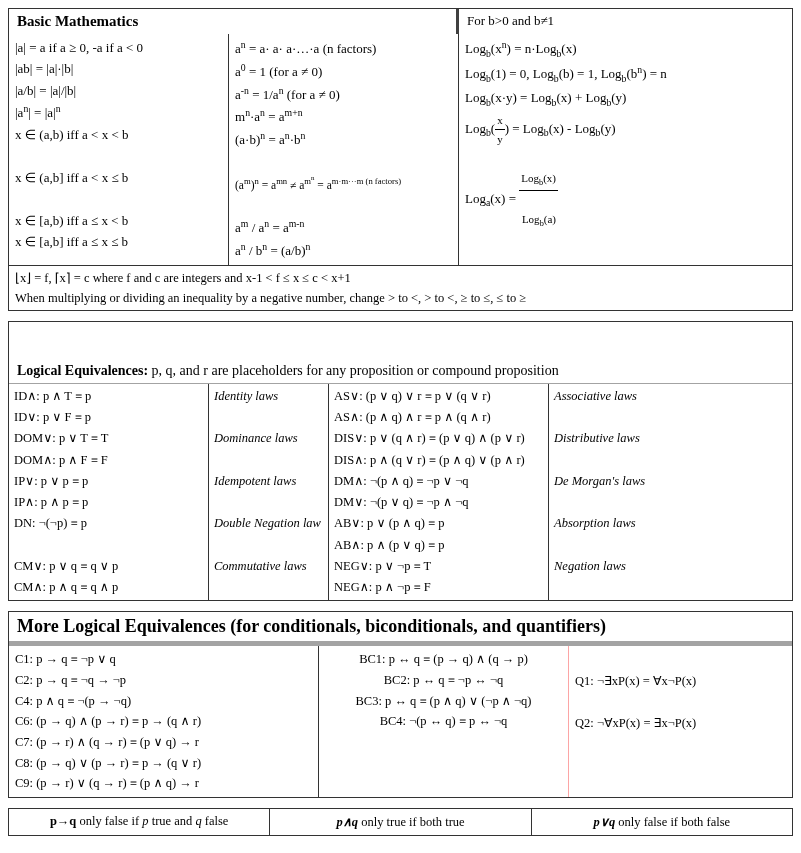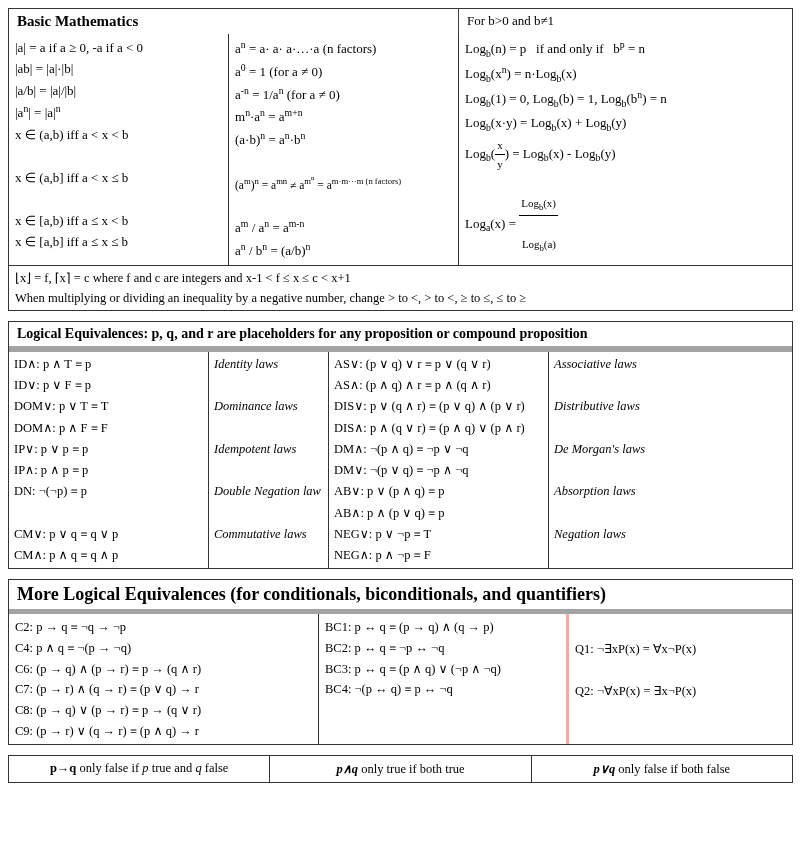--- a/index.html
+++ b/index.html
@@ -13,21 +13,21 @@
     }
     .section {
       border: 1.5px solid #333;
       margin-bottom: 10px;
     }
     .bm-top-header {
       display: flex;
     }
     .bm-top-header-left {
       flex: 0 0 450px;
-      border-right: 1px solid #404040;
+      border-right: 3px solid #404040;
       font-size: 15px;
       font-weight: bold;
       padding: 4px 8px;
     }
     .bm-top-header-right {
       flex: 1;
       padding: 4px 8px;
       font-size: 13px;
     }
     .bm-content {
@@ -56,23 +56,24 @@
       padding: 2px 6px;
       font-size: 12.5px;
       line-height: 1.6;
     }
     sup { font-size: 0.75em; vertical-align: super; }
     sub { font-size: 0.75em; vertical-align: sub; }
 
     
     .le-header {
       font-size: 14px;
-      font-weight: bold;
+      font-weight: normal;
       padding: 4px 8px;
-      border-bottom: 6px solid #a3a3a3;
+      border-bottom: 1px solid #a3a3a3;
+      margin-top: 37px;
     }
     .le-grid {
       display: flex;
     }
     .le-col1 {
       flex: 0 0 200px;
       border-right: 1px solid #333;
       padding: 2px 5px;
     }
     .le-col2 {
@@ -108,22 +109,23 @@
     .mle-content {
       display: flex;
     }
     .mle-col1 {
       flex: 0 0 310px;
       border-right: 1px solid #333;
       padding: 3px 6px;
     }
     .mle-col2 {
       flex: 0 0 250px;
-      border-right: 3px solid #fca5a5;
-      padding: 3px 6px;
+      border-right: 1px solid #fca5a5;
+      padding: 3px 6px;
+      text-align: center;
     }
     .mle-col3 {
       flex: 1;
       padding: 3px 6px;
       margin-top: 22px;
     }
     .mle-line {
       line-height: 1.65;
       font-size: 12.5px;
       white-space: nowrap;
@@ -175,21 +177,20 @@
       <div class="bm-line">a<sup>-n</sup> = 1/a<sup>n</sup> (for a ≠ 0)</div>
       <div class="bm-line">m<sup>n</sup>·a<sup>n</sup> = a<sup>m+n</sup></div>
       <div class="bm-line">(a·b)<sup>n</sup> = a<sup>n</sup>·b<sup>n</sup></div>
       <div class="bm-line">&nbsp;</div>
       <div class="bm-line" style="font-size:11.5px;">(a<sup>m</sup>)<sup>n</sup> = a<sup>mn</sup> ≠ a<sup>m<sup style="font-size:0.8em">n</sup></sup> = a<sup>m·m···m (n factors)</sup></div>
       <div class="bm-line">&nbsp;</div>
       <div class="bm-line">a<sup>m</sup> / a<sup>n</sup> = a<sup>m-n</sup></div>
       <div class="bm-line">a<sup>n</sup> / b<sup>n</sup> = (a/b)<sup>n</sup></div>
     </div>
     <div class="bm-col3">
-      <div class="bm-line">Log<sub>b</sub>(n) = p &nbsp; if and only if &nbsp; b<sup>p</sup> = n</div>
       <div class="bm-line">Log<sub>b</sub>(x<sup>n</sup>) = n·Log<sub>b</sub>(x)</div>
       <div class="bm-line">Log<sub>b</sub>(1) = 0, Log<sub>b</sub>(b) = 1, Log<sub>b</sub>(b<sup>n</sup>) = n</div>
       <div class="bm-line">Log<sub>b</sub>(x·y) = Log<sub>b</sub>(x) + Log<sub>b</sub>(y)</div>
       <div class="bm-line">Log<sub>b</sub>(<span style="display:inline-flex;flex-direction:column;align-items:center;vertical-align:middle;font-size:11px;">
             <span style="border-bottom:1px solid #000;padding:0 2px;">x</span>
             <span style="padding:0 2px;">y</span>
           </span>) = Log<sub>b</sub>(x) - Log<sub>b</sub>(y)</div>
       <div class="bm-line">&nbsp;</div>
       <div class="bm-line">Log<sub>a</sub>(x) = <span style="display:inline-flex;flex-direction:column;align-items:flex-end;vertical-align:middle;font-size:11px;">
             <span style="border-bottom:1px solid #000;padding:0 2px;">Log<sub>b</sub>(x)</span>
@@ -258,20 +259,21 @@
     </div>
   </div>
 </div>
 
 <div class="section">
   <div class="mle-header">
     <strong>More Logical Equivalences (for conditionals, biconditionals, and quantifiers)</strong>
   </div>
   <div class="mle-content">
     <div class="mle-col1">
+      <div class="mle-line">C1: p → q ≡ ¬p ∨ q</div>
       <div class="mle-line">C2: p → q ≡ ¬q → ¬p</div>
       <div class="mle-line">C4: p ∧ q ≡ ¬(p → ¬q)</div>
       <div class="mle-line">C6: (p → q) ∧ (p → r) ≡ p → (q ∧ r)</div>
       <div class="mle-line">C7: (p → r) ∧ (q → r) ≡ (p ∨ q) → r</div>
       <div class="mle-line">C8: (p → q) ∨ (p → r) ≡ p → (q ∨ r)</div>
       <div class="mle-line">C9: (p → r) ∨ (q → r) ≡ (p ∧ q) → r</div>
     </div>
     <div class="mle-col2">
       <div class="mle-line">BC1: p ↔ q ≡ (p → q) ∧ (q → p)</div>
       <div class="mle-line">BC2: p ↔ q ≡ ¬p ↔ ¬q</div>

